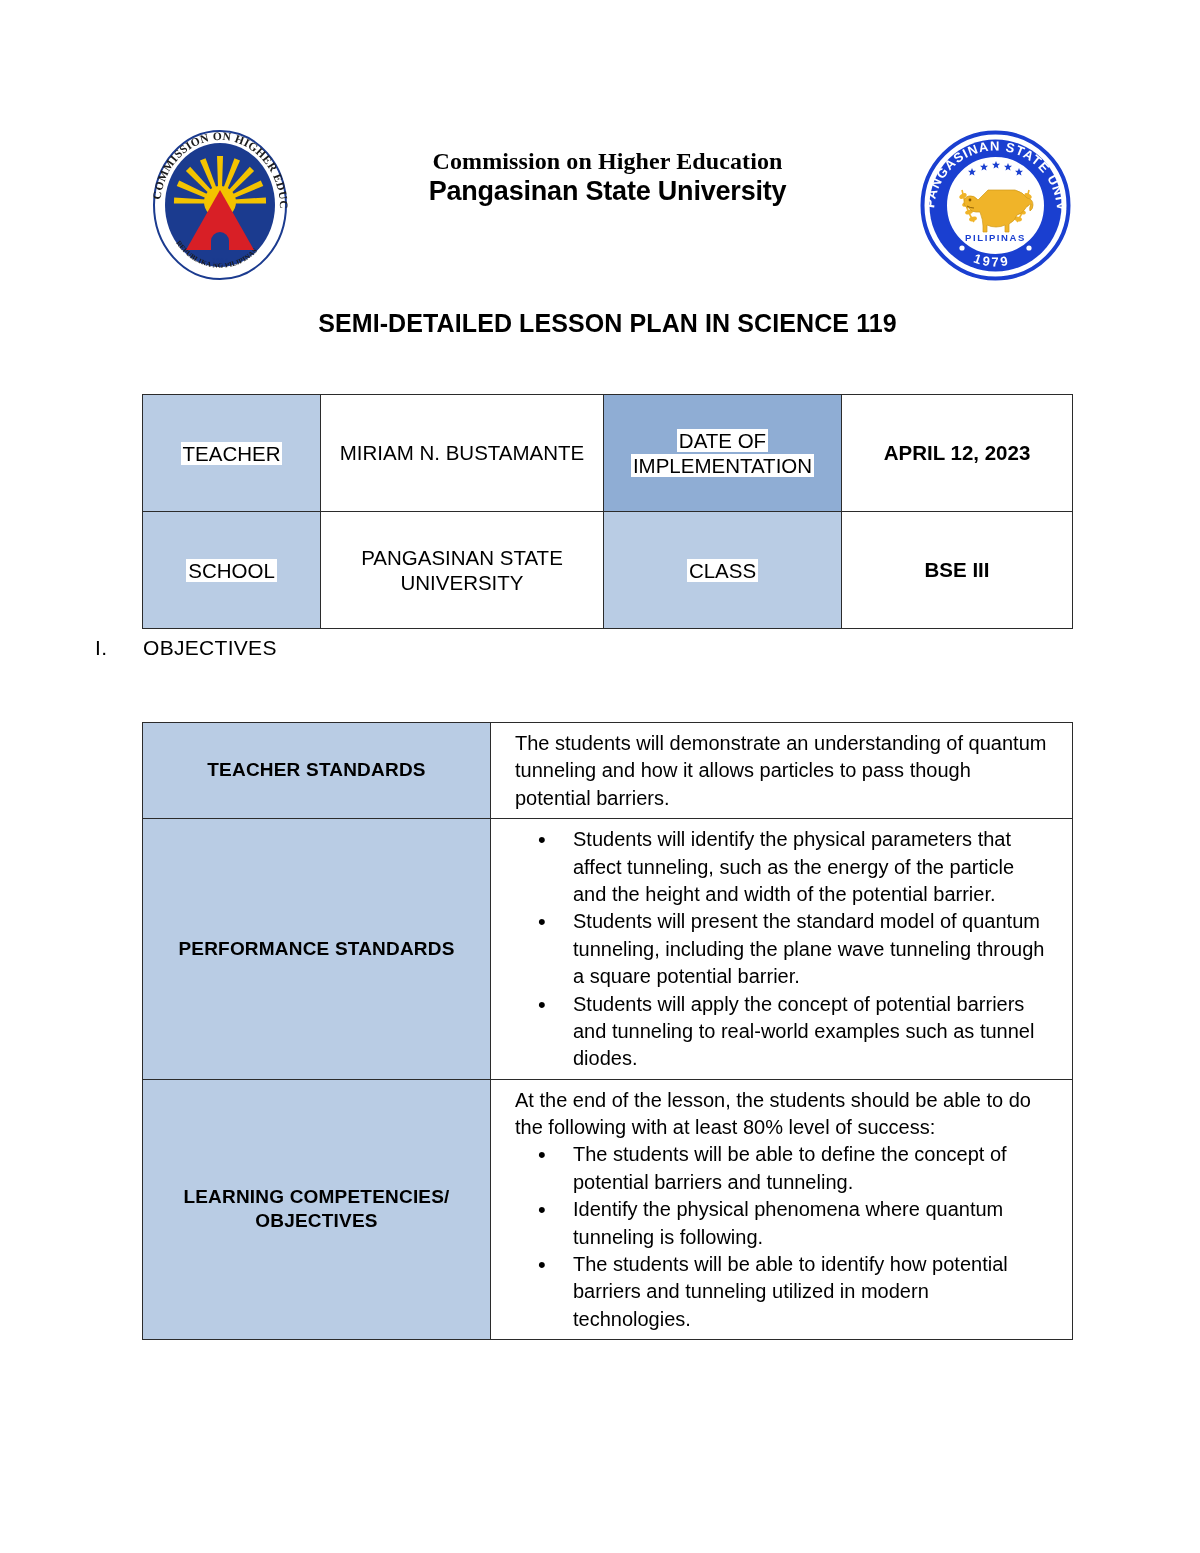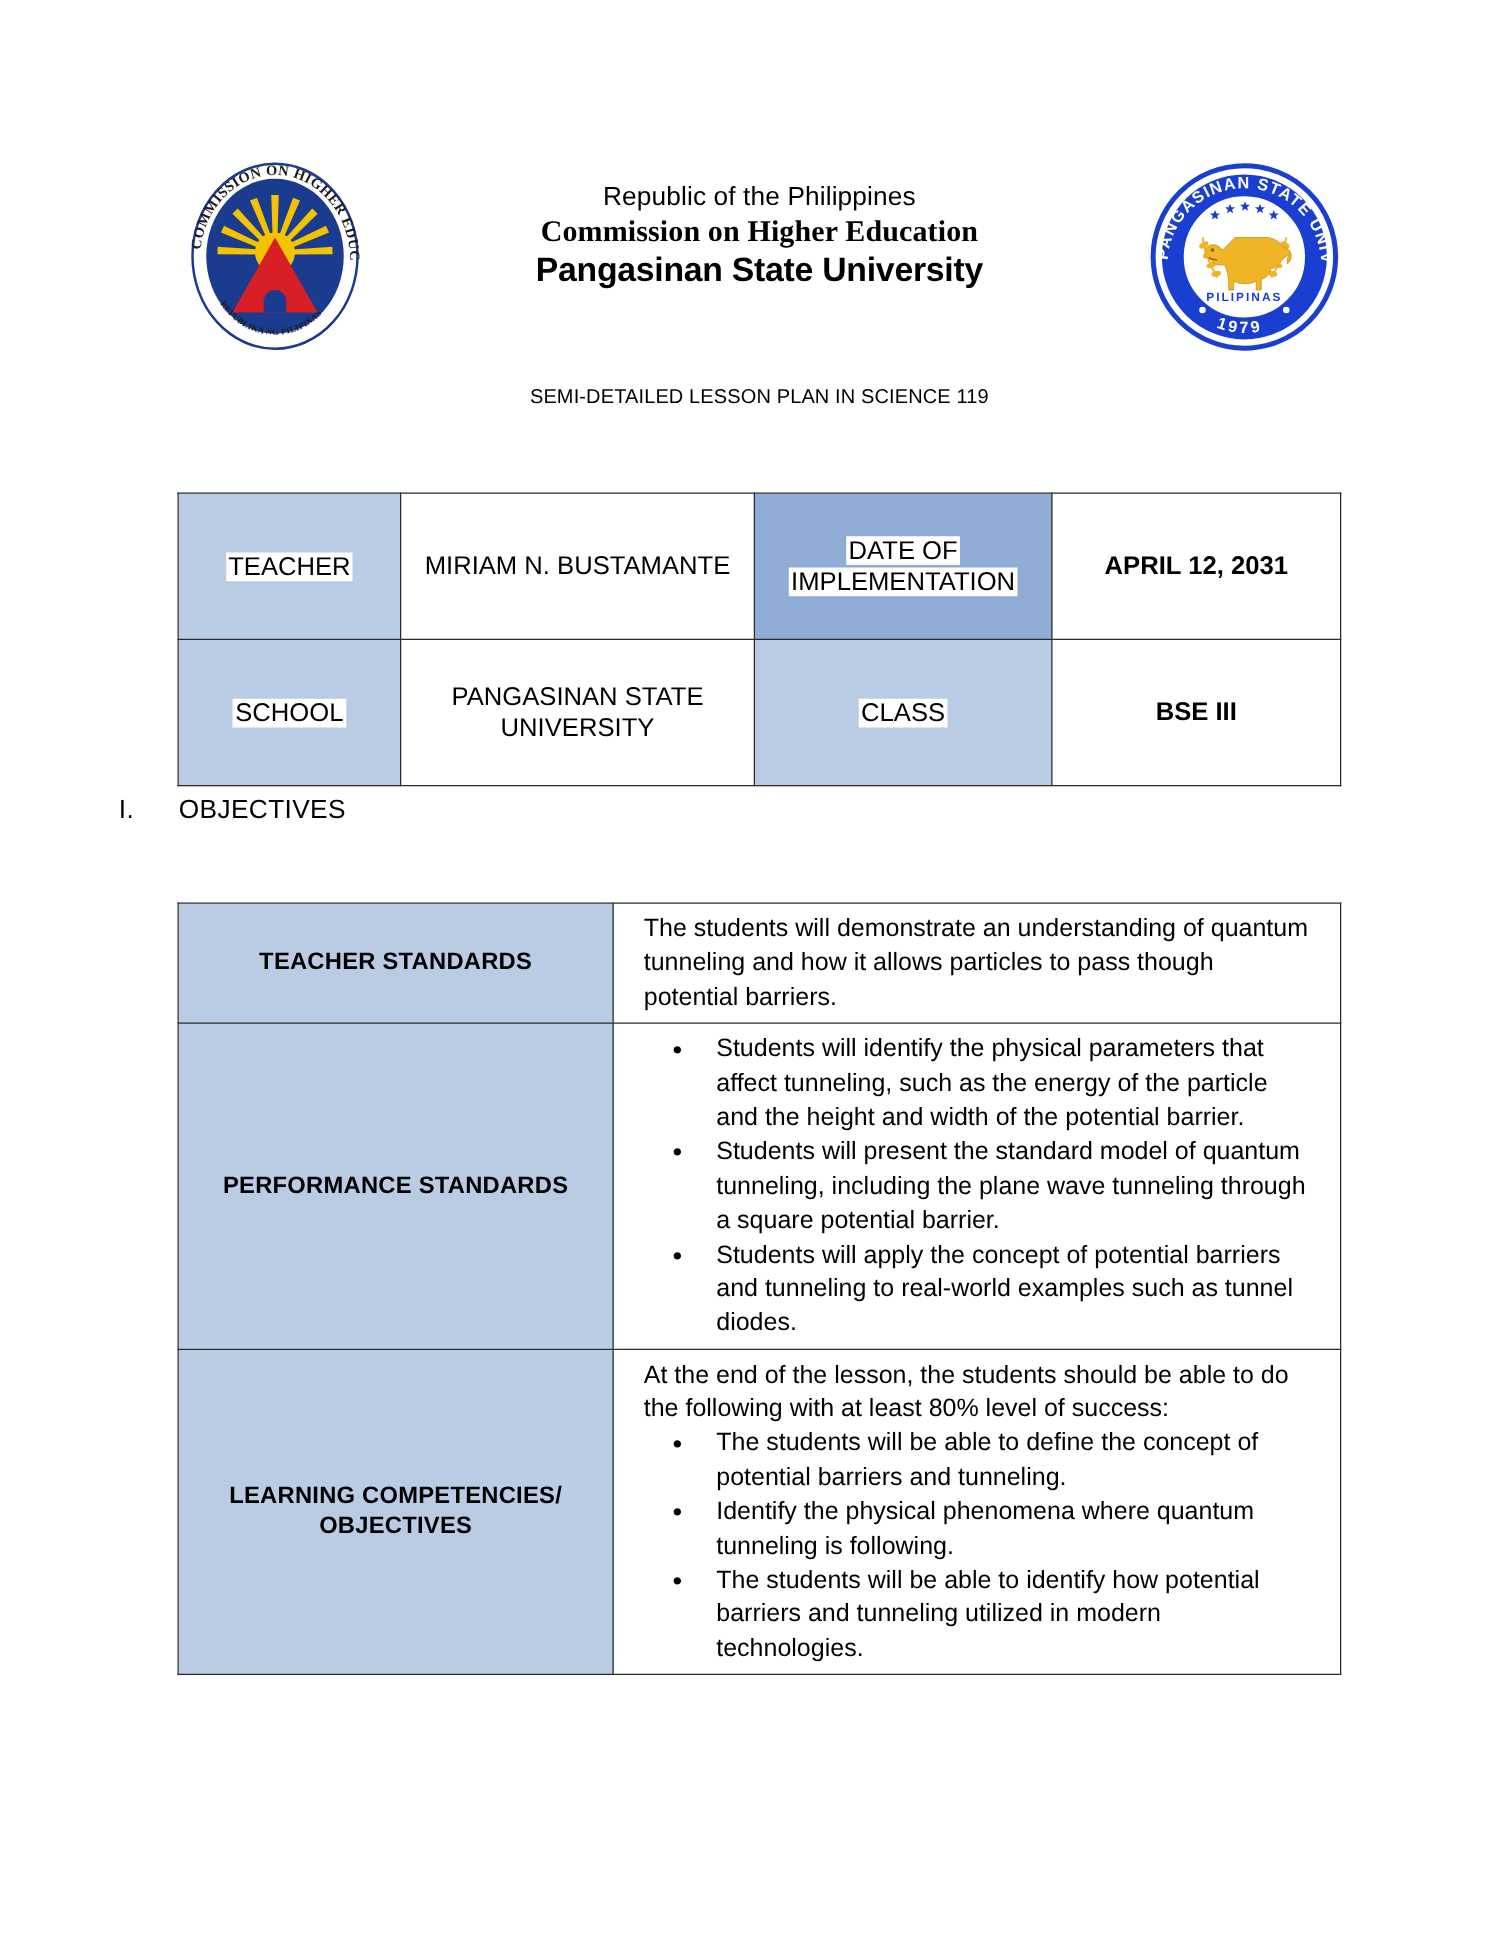--- a/index.html
+++ b/index.html
@@ -83,22 +83,22 @@
   
   .doc-title {
     position: absolute;
     left: 140px;
     top: 308px;
     width: 935px;
     text-align: center;
     line-height: 1.25;
   }
   .doc-title .t1 {
-    font-size: 16px;
-    font-weight: normal;
+    font-size: 25px;
+    font-weight: bold;
     letter-spacing: 0.1px;
   }
   .doc-title .t2 {
     font-size: 18px;
     font-weight: bold;
     margin-top: 2px;
   }
 
   
   table.doc {
@@ -247,21 +247,20 @@
           </g>
         </g>
 
         <path d="M 70 62 L 104 122 L 36 122 Z" fill="#d81f26"></path>
         <path d="M 70 104 a 9 9 0 0 1 9 9 v 9 h -18 v -9 a 9 9 0 0 1 9 -9 z" fill="#1b3b8f"></path>
         <text x="70" y="136" text-anchor="middle" font-family="'Liberation Serif', serif" font-size="8" font-weight="bold" fill="#1b3b8f">1994</text>
       </svg>
     </div>
 
     <div class="head-text">
-      <div class="head-l1">Republic of the Philippines</div>
       <div class="head-l2">Commission on Higher Education</div>
       <div class="head-l3">Pangasinan State University</div>
     </div>
 
     <div class="logo-slot">
       <svg class="logo" width="155" height="155" viewBox="0 0 155 155">
         <circle cx="77.5" cy="77.5" r="74" fill="#ffffff"></circle>
         <circle cx="77.5" cy="77.5" r="73" fill="none" stroke="#1a3fd0" stroke-width="4"></circle>
         <circle cx="77.5" cy="77.5" r="66" fill="#1a3fd0"></circle>
         <circle cx="77.5" cy="77.5" r="50" fill="#ffffff"></circle>
@@ -334,21 +333,21 @@
           <td class="c-label">
             <span class="hl">TEACHER</span>
           </td>
           <td class="c-value">
             <span class="val-text">MIRIAM N. BUSTAMANTE</span>
           </td>
           <td class="c-label-dark">
             <span class="hl">DATE OF IMPLEMENTATION</span>
           </td>
           <td class="c-value">
-            <span class="val-text val-bold">APRIL 12, 2031</span>
+            <span class="val-text val-bold">APRIL 12, 2023</span>
           </td>
         </tr>
         <tr>
           <td class="c-label">
             <span class="hl">SCHOOL</span>
           </td>
           <td class="c-value">
             <span class="val-text">PANGASINAN STATE UNIVERSITY</span>
           </td>
           <td class="c-label">

